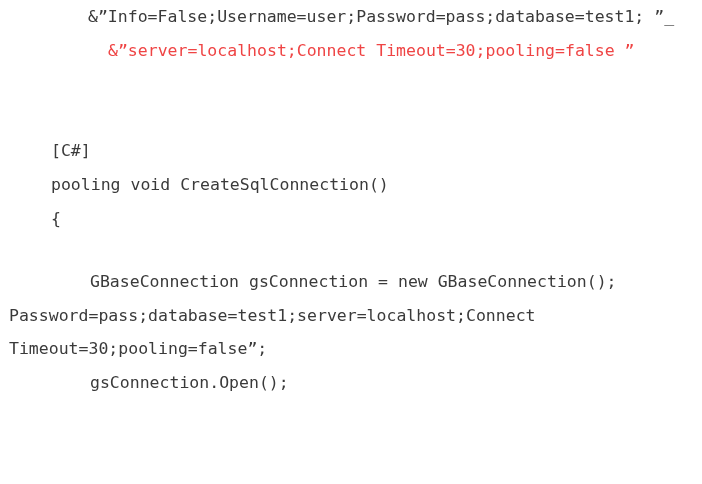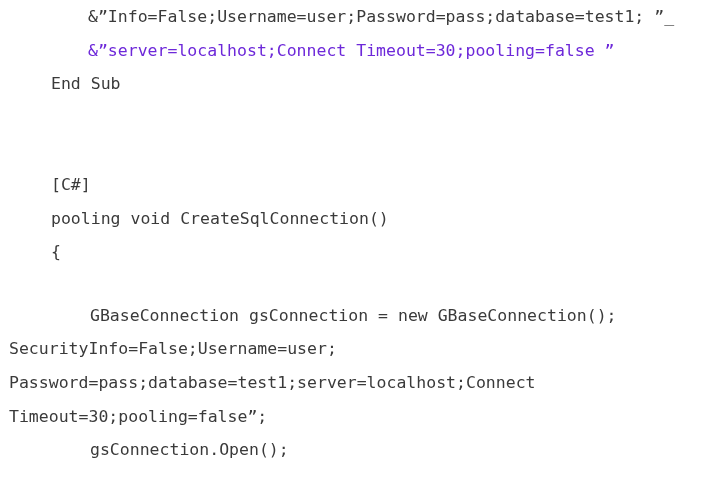--- a/index.html
+++ b/index.html
@@ -46,26 +46,24 @@
   .ind-1      { padding-left: 51px; }
   .ind-2      { padding-left: 88px; }
   .ind-3      { padding-left: 90px; }
 </style>
 </head>
 <body style="background: rgb(255, 255, 255);">
 
 <div id="page" style="background: rgb(255, 255, 255);">
   <div class="code-block" id="code-block">
       <div class="code-line ind-2" style="color: rgb(58, 58, 58);"><span class="txt">&amp;”Info=False;Username=user;Password=pass;database=test1; ”_</span></div>
-      <div class="code-line ind-2" style="color: #6d28d9;"><span class="txt">&amp;”server=localhost;Connect Timeout=30;pooling=false ”</span></div>
-      <div class="code-line ind-1" style="color: rgb(58, 58, 58);"><span class="txt">End Sub</span></div>
+      <div class="code-line ind-2" style="color: #ef4444; margin-left: 20px;"><span class="txt">&amp;”server=localhost;Connect Timeout=30;pooling=false ”</span></div>
       <div class="code-line ind-flush" style="color: rgb(58, 58, 58);"><span class="txt"></span></div>
       <div class="code-line ind-flush" style="color: rgb(58, 58, 58);"><span class="txt"></span></div>
       <div class="code-line ind-1" style="color: rgb(58, 58, 58);"><span class="txt">[C#]</span></div>
       <div class="code-line ind-1" style="color: rgb(58, 58, 58);"><span class="txt">pooling void CreateSqlConnection()</span></div>
       <div class="code-line ind-1" style="color: rgb(58, 58, 58);"><span class="txt">{</span></div>
       <div class="code-line ind-3" style="color: rgb(58, 58, 58); margin-top: 30px;"><span class="txt">GBaseConnection gsConnection = new GBaseConnection();</span></div>
-      <div class="code-line ind-flush" style="color: rgb(58, 58, 58);"><span class="txt">SecurityInfo=False;Username=user;</span></div>
       <div class="code-line ind-flush" style="color: rgb(58, 58, 58);"><span class="txt">Password=pass;database=test1;server=localhost;Connect</span></div>
       <div class="code-line ind-flush" style="color: rgb(58, 58, 58);"><span class="txt">Timeout=30;pooling=false”;</span></div>
       <div class="code-line ind-3" style="color: rgb(58, 58, 58);"><span class="txt">gsConnection.Open();</span></div>
     </div>
 </div>
 
 </body></html>

